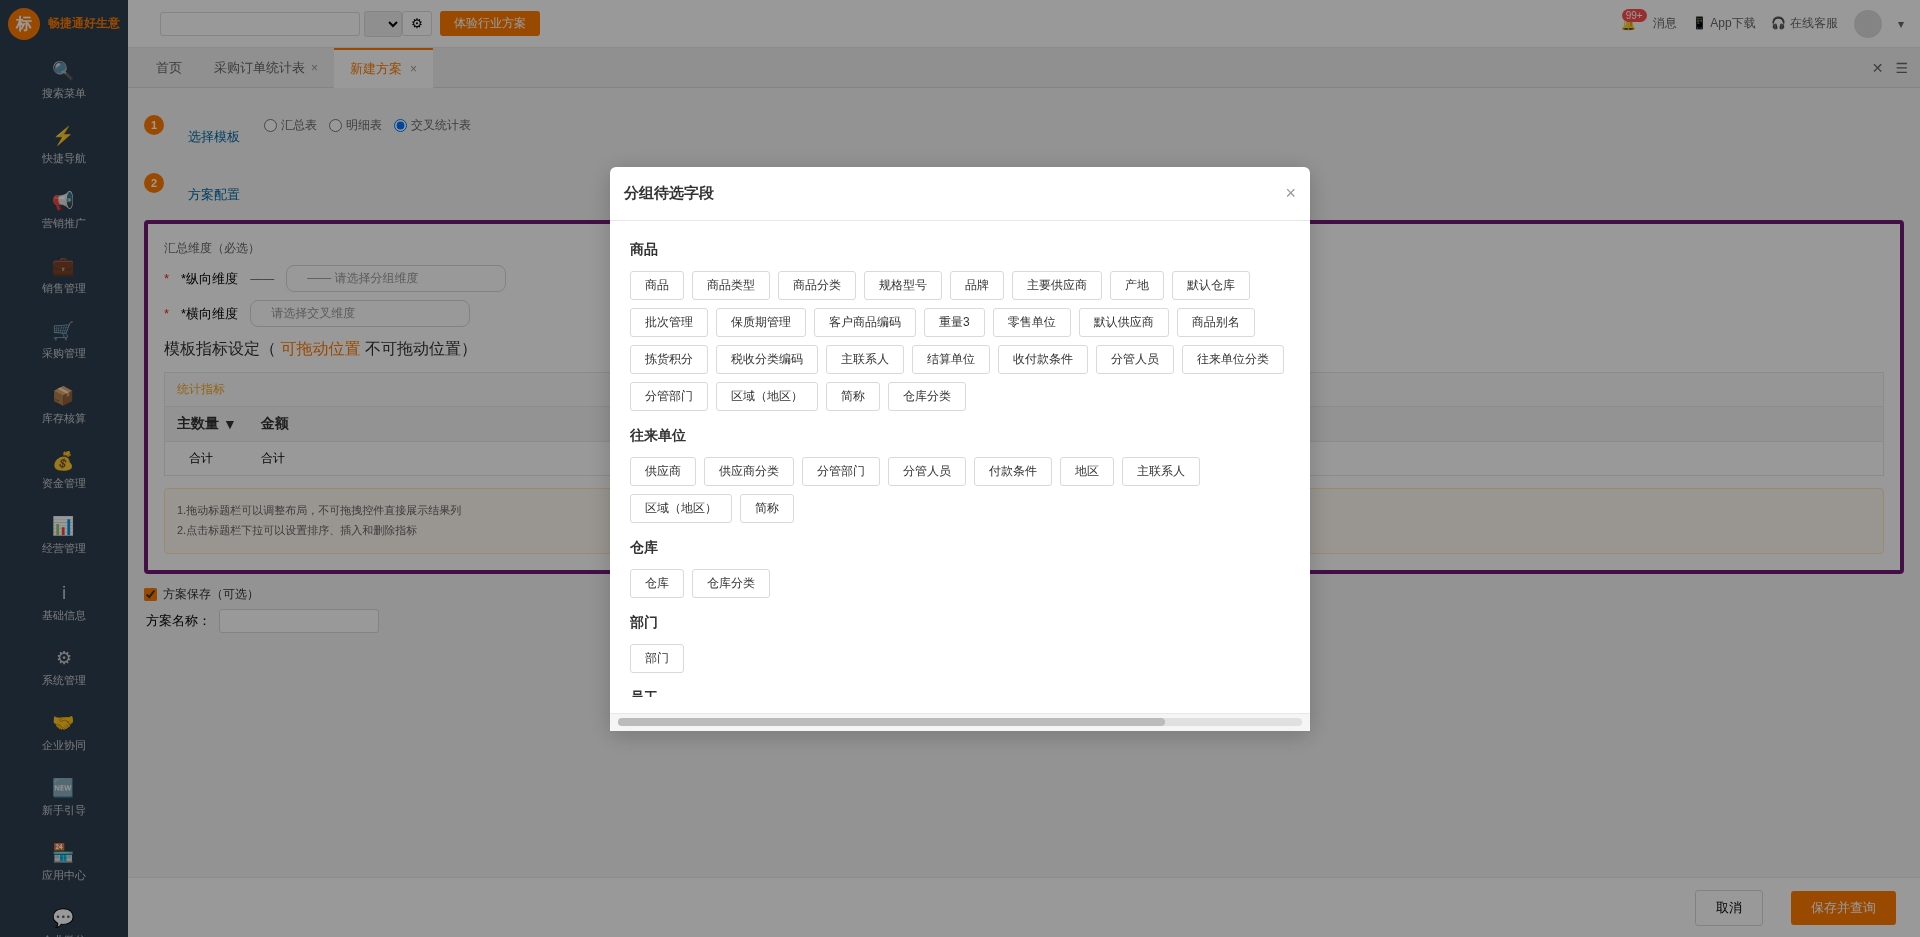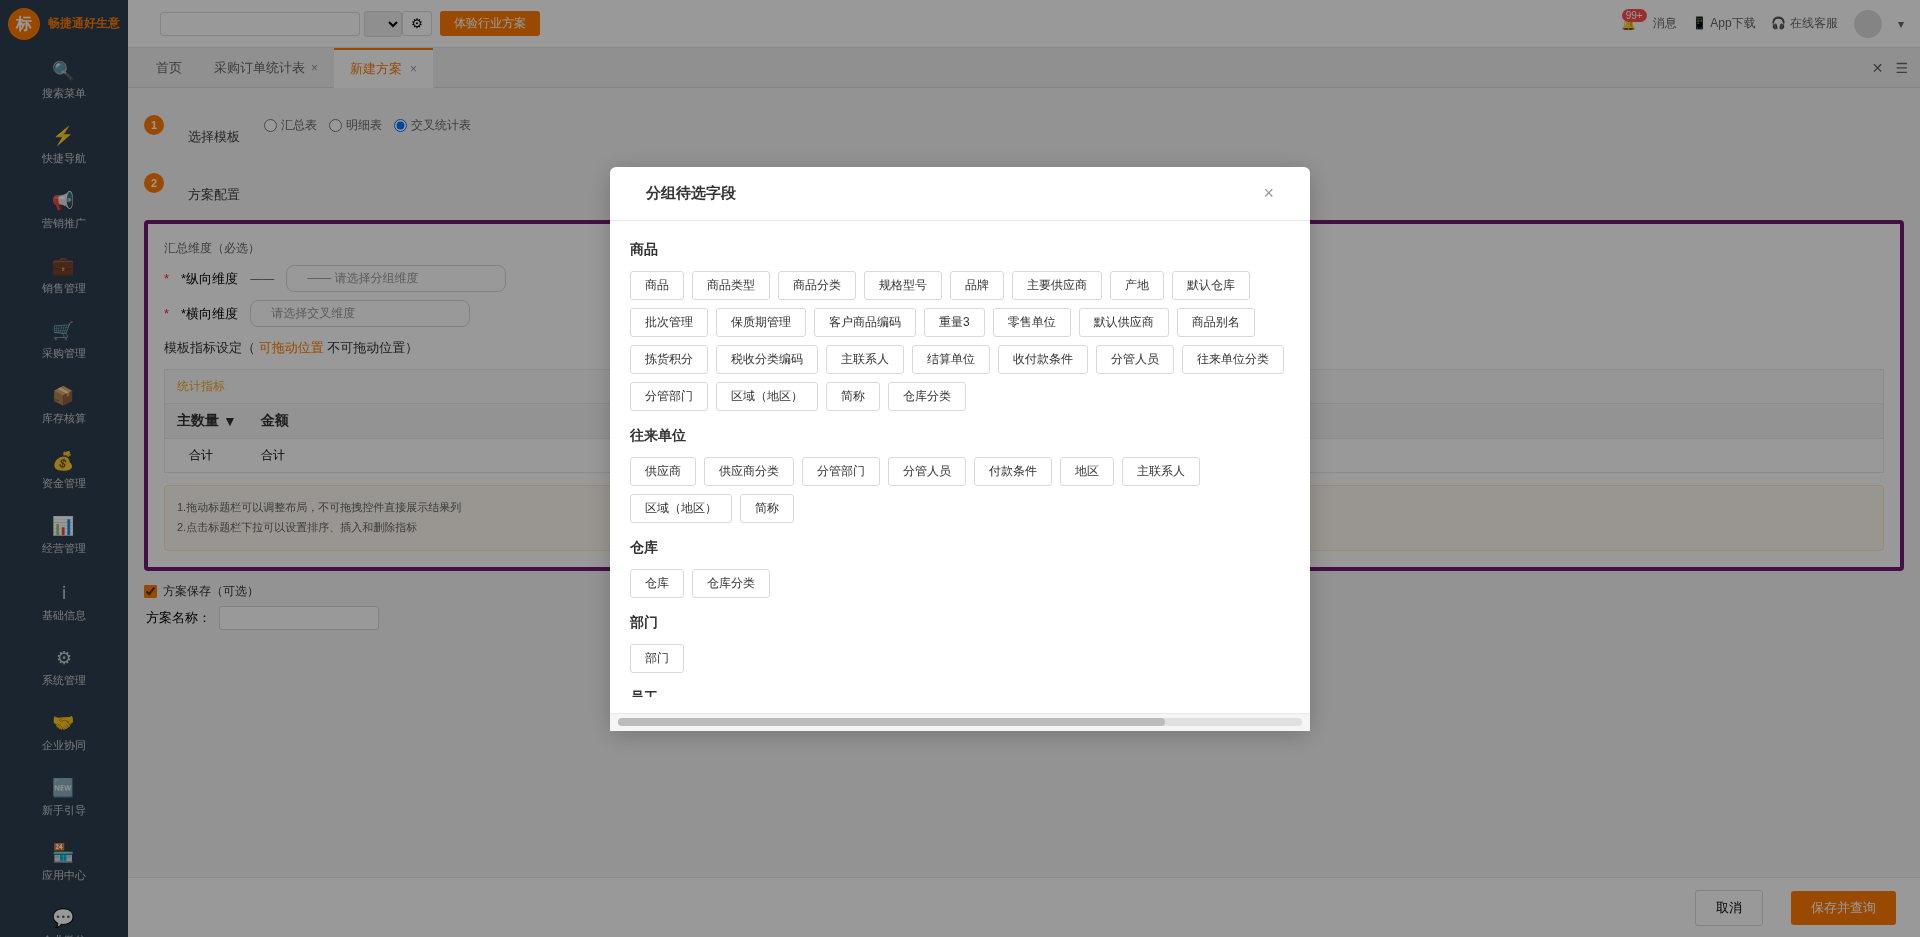--- a/index.html
+++ b/index.html
@@ -31,21 +31,21 @@
     .sidebar-icon { font-size: 18px; }
 
     
     .main { position: fixed; top: 88px; left: 128px; right: 0; bottom: 0; overflow: auto; background: #f5f5f5; }
     .page-content { padding: 16px; }
     .breadcrumb { font-size: 12px; color: #666; margin-bottom: 12px; }
 
     
     .step-row { display: flex; gap: 24px; margin-bottom: 16px; align-items: center; }
     .step-badge { background: #ff7b00; color: #fff; border-radius: 50%; width: 20px; height: 20px; display: flex; align-items: center; justify-content: center; font-size: 11px; font-weight: bold; }
-    .step-label { font-size: 13px; color: #404040; margin-top: 24px; }
+    .step-label { font-size: 13px; color: #0369a1; margin-top: 24px; }
     .radio-group { display: flex; gap: 12px; align-items: center; }
     .radio-option { display: flex; align-items: center; gap: 4px; font-size: 12px; color: #666; cursor: pointer; }
 
     
     .form-section { background: #fff; border: 4px solid #701a75; border-radius: 4px; padding: 16px; margin-bottom: 12px; }
     .form-label { font-size: 12px; color: #666; margin-bottom: 8px; }
     .form-row { display: flex; gap: 12px; align-items: center; margin-bottom: 8px; }
     .required { color: #f5222d; }
     .form-select { border: 1px solid #d9d9d9; border-radius: 8px; padding: 4px 20px; font-size: 12px; color: #999; min-width: 150px; }
     .arrow-label { color: #666; font-size: 12px; }
@@ -60,21 +60,21 @@
     .hints { background: #fff9f0; border: 1px solid #ffe7ba; border-radius: 4px; padding: 12px; font-size: 11px; color: #666; line-height: 1.8; }
 
     
     .footer-bar { position: fixed; bottom: 0; left: 128px; right: 0; height: 60px; background: #fff; border-top: 1px solid #e8e8e8; display: flex; align-items: center; justify-content: flex-end; padding: 0 24px; gap: 28px; }
     .cancel-btn { border: 1px solid #d9d9d9; background: #fff; border-radius: 3px; padding: 8px 20px; cursor: pointer; font-size: 13px; }
     .confirm-btn { background: #ff7b00; color: #fff; border: none; border-radius: 3px; padding: 8px 20px; cursor: pointer; font-size: 13px; }
 
     
     .modal-overlay { position: fixed; top: 0; left: 0; right: 0; bottom: 0; background: rgba(0,0,0,0.4); z-index: 200; display: flex; align-items: center; justify-content: center; }
     .modal { background: #fff; border-radius: 6px; width: 700px; max-height: 600px; display: flex; flex-direction: column; box-shadow: 0 4px 24px rgba(0,0,0,0.2); position: relative; top: -20px; }
-    .modal-header { padding: 16px 36px; border-bottom: 1px solid #e8e8e8; display: flex; align-items: center; justify-content: space-between; }
+    .modal-header { padding: 16px 14px; border-bottom: 1px solid #e8e8e8; display: flex; align-items: center; justify-content: space-between; }
     .modal-title { font-size: 15px; font-weight: bold; color: #333; }
     .modal-close { background: none; border: none; font-size: 18px; cursor: pointer; color: #999; }
     .modal-body { overflow-y: auto; padding: 16px 20px; flex: 1; }
     .modal-scroll { max-height: 460px; overflow-y: auto; }
 
     
     .field-section-title { font-size: 14px; font-weight: bold; color: #333; margin-bottom: 12px; margin-top: 4px; }
     .field-group { display: flex; flex-wrap: wrap; gap: 8px; margin-bottom: 16px; }
     .field-chip { border: 1px solid #d9d9d9; border-radius: 3px; padding: 5px 14px; font-size: 12px; color: #333; cursor: pointer; background: #fff; white-space: nowrap; }
 
@@ -245,21 +245,21 @@
 
       <div class="form-row" style="margin-top:8px;">
         <span class="required">*</span>
         <span>*横向维度</span>
         <div class="form-select" style="width:220px;">
           <span>请选择交叉维度</span>
         </div>
       </div>
 
       <div style="margin-top:12px;">
-        <div style="font-size:13px;color:#333;margin-bottom:6px;">
+        <div style="font-size:16px;color:#333;margin-bottom:6px;">
           <span>模板指标设定（</span>
           <span style="color:#ff7b00;">可拖动位置</span>
           <span>不可拖动位置）</span>
         </div>
         <div class="table-section">
           <div class="metrics-bar">统计指标</div>
           <div class="table-header-row">
             <div class="th" style="display:flex;align-items:center;gap:4px;">
               <span>主数量</span>
               <span style="cursor:pointer;">▼</span>

